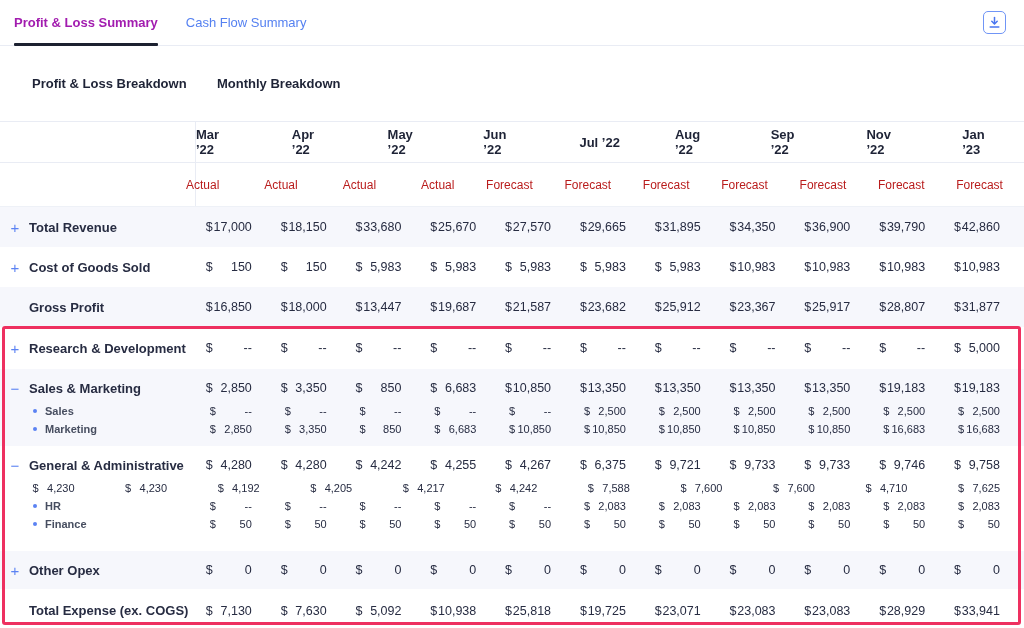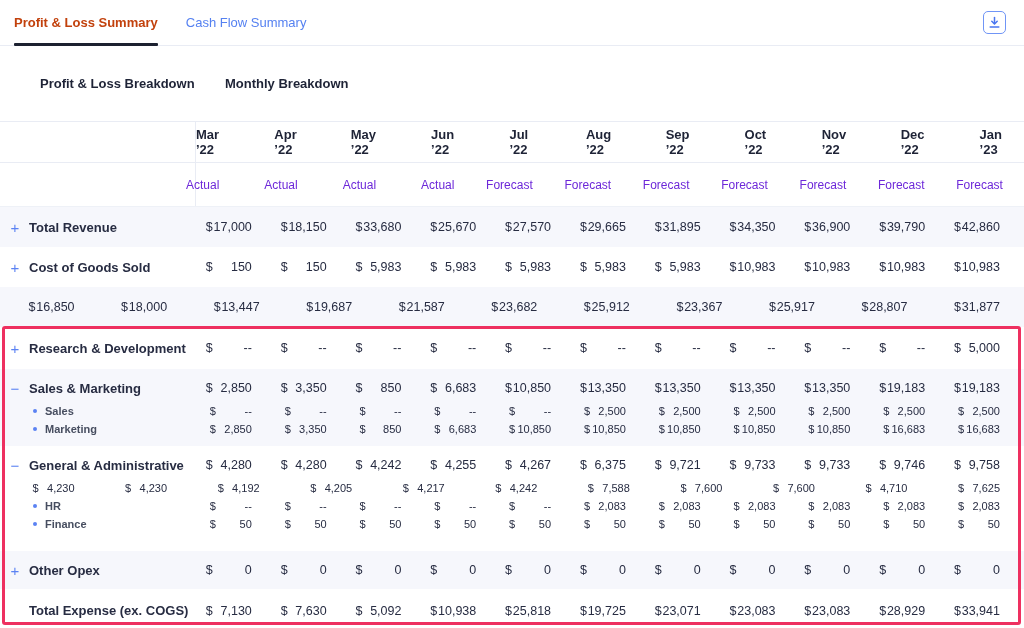--- a/index.html
+++ b/index.html
@@ -12,47 +12,47 @@
   
   .tabbar{
     display:flex;align-items:stretch;height:45px;
     border-bottom:1px solid #e9ecf4;
     padding:0 18px 0 14px;position:relative;
   }
   .tab{
     font-size:13px;display:flex;align-items:center;
     margin-right:28px;position:relative;cursor:pointer;white-space:nowrap;
   }
-  .tab.active{font-weight:bold;color:#c2410c;}
+  .tab.active{font-weight:bold;color:#a21caf;}
   .tab.active::after{
     content:"";position:absolute;left:0;right:0;bottom:-1px;height:3px;
     background:#1c2130;border-radius:1px;
   }
   .tab.inactive{color:#5581f1;}
   .download-btn{
     margin-left:auto;align-self:center;width:23px;height:23px;
     border:1.5px solid #7095f6;border-radius:5px;background:#fff;
     display:flex;align-items:center;justify-content:center;cursor:pointer;padding:0;
   }
   
   .section-row{display:flex;align-items:center;height:75px;}
   .sec-title{font-weight:bold;font-size:13px;color:#1e2336;}
-  .sec-left{padding-left:20px;width:165px;flex:none;margin-left:20px;}
+  .sec-left{padding-left:32px;width:165px;flex:none;}
   .sec-right{padding-left:20px;}
   
   .table{position:absolute;left:0;top:121px;width:1024px;}
   .hrow{display:flex;}
   .months-row{height:40px;border-top:1px solid #e9ecf4;border-bottom:1px solid #e9ecf4;}
   .types-row{height:43px;border-bottom:1px solid #eef1f7;}
   .label-col{width:195px;flex:none;box-sizing:border-box;display:flex;align-items:center;padding-left:8px;}
   .hrow .data-area{border-left:1px solid #e9ecf4;gap:40px;}
   .data-area{flex:1;display:flex;padding-right:6px;min-width:0;}
   .cell{flex:1;display:flex;align-items:center;justify-content:flex-end;padding-right:18px;min-width:0;}
   .month-cell{font-weight:bold;font-size:13px;color:#1e2336;padding-right:15px;}
-  .type-cell{font-size:12px;color:#6d28d9;padding-right:15px;}
+  .type-cell{font-size:12px;color:#b91c1c;padding-right:15px;}
   
   .row{display:flex;}
   .row.light{background:#f6f7fc;}
   .row.white{background:#ffffff;}
   .group{display:flex;flex-direction:column;}
   .group .line{display:flex;}
   .toggle{
     width:14px;flex:none;text-align:center;color:#5b82f3;
     font-size:15px;line-height:1;margin-right:7px;cursor:pointer;user-select:none;
   }
@@ -104,23 +104,21 @@
   <div class="hrow months-row">
     <div class="label-col"></div>
     <div class="data-area" id="months-area">
         <div class="cell month-cell">Mar ’22</div>
         <div class="cell month-cell">Apr ’22</div>
         <div class="cell month-cell">May ’22</div>
         <div class="cell month-cell">Jun ’22</div>
         <div class="cell month-cell">Jul ’22</div>
         <div class="cell month-cell">Aug ’22</div>
         <div class="cell month-cell">Sep ’22</div>
-        <div class="cell month-cell">Oct ’22</div>
         <div class="cell month-cell">Nov ’22</div>
-        <div class="cell month-cell">Dec ’22</div>
         <div class="cell month-cell">Jan ’23</div>
       </div>
   </div>
   <div class="hrow types-row">
     <div class="label-col"></div>
     <div class="data-area" id="types-area">
         <div class="cell type-cell">Actual</div>
         <div class="cell type-cell">Actual</div>
         <div class="cell type-cell">Actual</div>
         <div class="cell type-cell">Actual</div>
@@ -276,20 +274,24 @@
           </div>
           <div class="cell">
             <span class="money">
               <span class="cur">$</span>
               <span class="val">10,983</span>
             </span>
           </div>
         </div>
       </div>
       <div class="row light" style="height: 40px;">
+        <div class="label-col">
+          <span class="toggle"></span>
+          <span class="row-label">Gross Profit</span>
+        </div>
         <div class="data-area">
           <div class="cell">
             <span class="money">
               <span class="cur">$</span>
               <span class="val">16,850</span>
             </span>
           </div>
           <div class="cell">
             <span class="money">
               <span class="cur">$</span>

